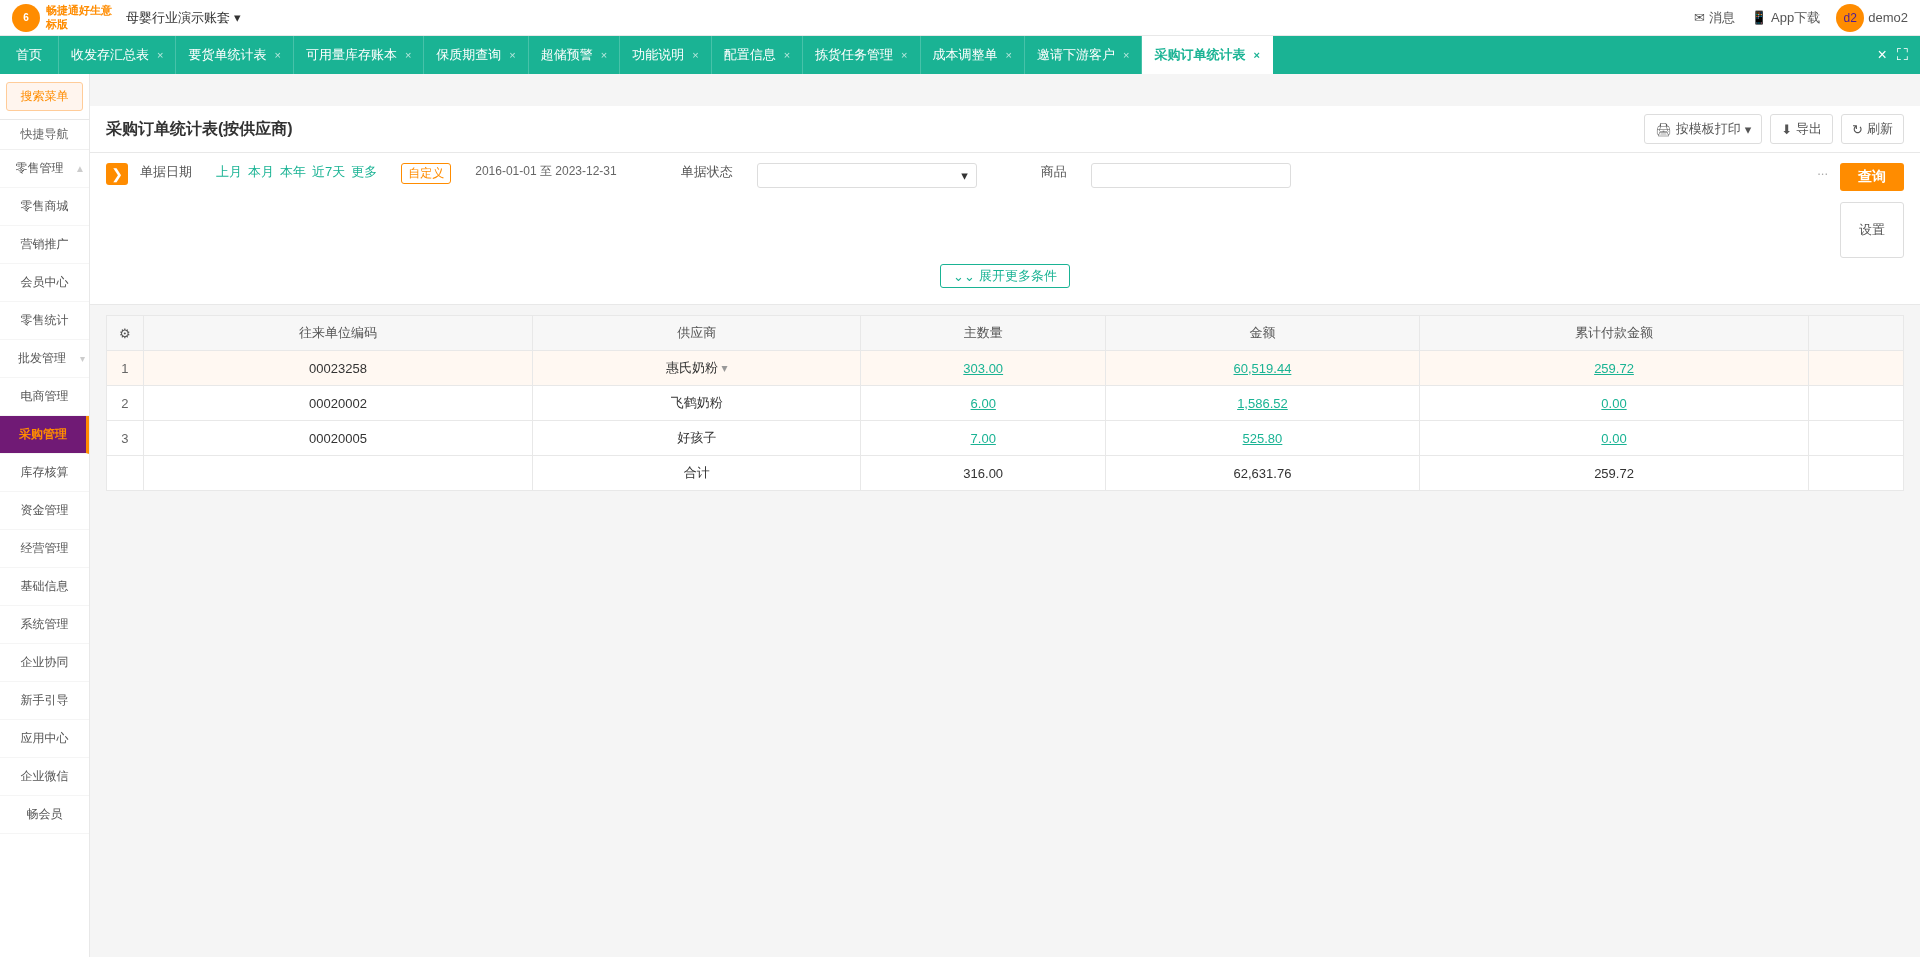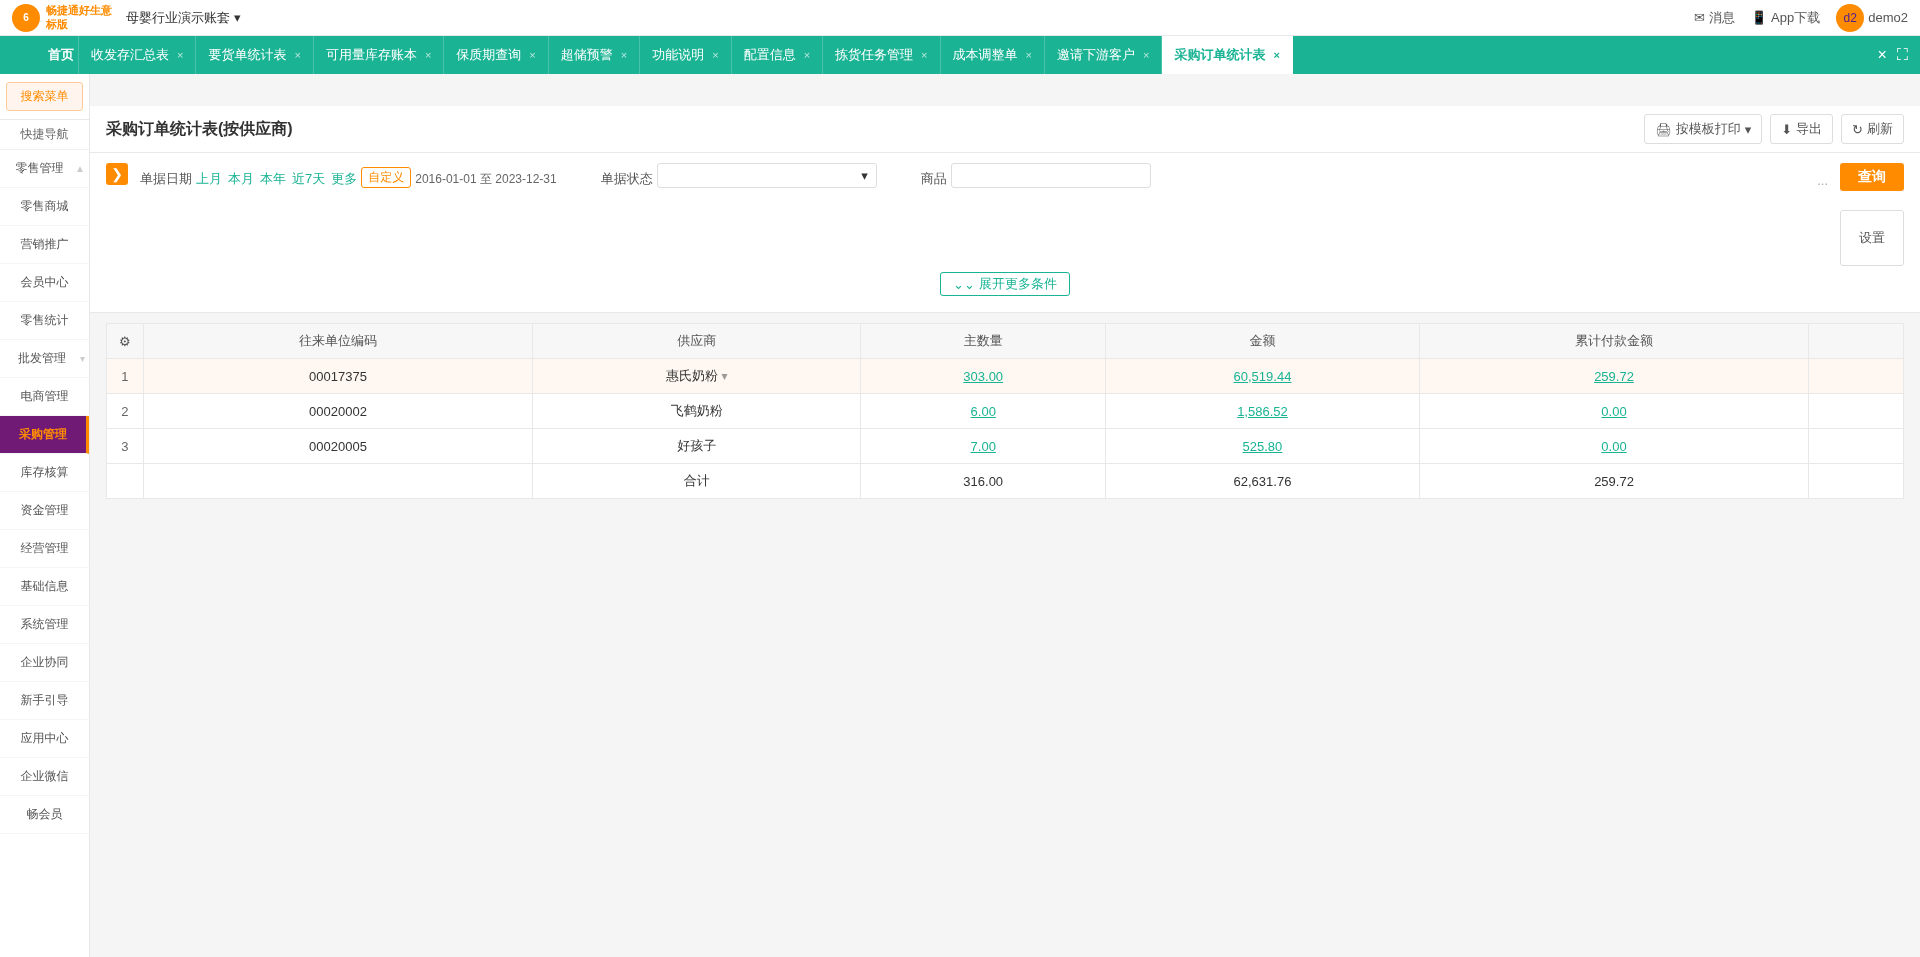--- a/index.html
+++ b/index.html
@@ -12,21 +12,21 @@
     .logo-icon { width: 28px; height: 28px; background: #ff8c00; border-radius: 50%; display: flex; align-items: center; justify-content: center; color: white; font-size: 10px; font-weight: bold; }
     .logo-text { font-size: 11px; color: #ff8c00; font-weight: bold; line-height: 1.2; }
     .workspace-selector { display: flex; align-items: center; gap: 4px; font-size: 13px; color: #333; cursor: pointer; padding: 2px 6px; border-radius: 3px; }
     .top-bar-right { display: flex; align-items: center; gap: 16px; }
     .top-btn { display: flex; align-items: center; gap: 4px; color: #555; font-size: 13px; cursor: pointer; }
     .avatar { width: 28px; height: 28px; border-radius: 50%; background: #ff8c00; color: #4c1d95; display: flex; align-items: center; justify-content: center; font-size: 12px; }
 
     
     .nav-tabs { height: 38px; background: #1ab394; display: flex; align-items: stretch; flex-shrink: 0; overflow: hidden; }
     .nav-tab { display: flex; align-items: center; padding: 0 12px; color: white; font-size: 13px; cursor: pointer; white-space: nowrap; gap: 4px; border-right: 1px solid rgba(255,255,255,0.2); flex-shrink: 0; }
-    .nav-tab.home { padding: 0 4px; font-weight: bold; margin-left: 44px; }
+    .nav-tab.home { padding: 0 16px; font-weight: normal; }
     .nav-tab.active { background: #fff; color: #1ab394; font-weight: bold; }
     .nav-tab .close-x { font-size: 11px; color: rgba(255,255,255,0.7); margin-left: 4px; }
     .nav-tab.active .close-x { color: #1ab394; }
     .nav-tabs-end { margin-left: auto; display: flex; align-items: center; gap: 2px; padding: 0 8px; }
     .nav-end-btn { color: white; cursor: pointer; font-size: 16px; padding: 2px 4px; }
 
     
     .main-layout { display: flex; flex: 1; overflow: hidden; }
 
     
@@ -58,40 +58,40 @@
     .date-shortcut { font-size: 13px; color: #1ab394; cursor: pointer; }
     .date-badge { padding: 1px 6px; border: 1px solid #ff8c00; border-radius: 3px; color: #ff8c00; font-size: 12px; cursor: pointer; }
     .date-range { font-size: 12px; color: #666; }
     .filter-select { padding: 4px 8px; border: 1px solid #ddd; border-radius: 3px; font-size: 13px; min-width: 200px; background: #fff; cursor: pointer; display: flex; align-items: center; justify-content: space-between; }
     .filter-input { padding: 4px 8px; border: 1px solid #ddd; border-radius: 3px; font-size: 13px; min-width: 200px; }
     .filter-more { font-size: 13px; color: #aaa; cursor: pointer; margin-left: auto; }
     .btn-query { padding: 5px 18px; background: #ff8c00; color: white; border: none; border-radius: 3px; cursor: pointer; font-size: 14px; font-weight: bold; }
     .btn-settings { padding: 18px 10px; background: #fff; border: 1px solid #ddd; border-radius: 3px; cursor: pointer; font-size: 13px; color: #555; }
     .expand-row { text-align: center; padding: 6px 0; }
     .expand-btn { display: inline-flex; align-items: center; gap: 4px; font-size: 13px; color: #1ab394; cursor: pointer; border: 1px solid #1ab394; border-radius: 3px; padding: 2px 12px; }
-    .right-actions { display: flex; flex-direction: column; gap: 19px; justify-content: flex-start; }
+    .right-actions { display: flex; flex-direction: column; gap: 11px; justify-content: flex-start; }
 
     
     .table-area { flex: 1; overflow-y: auto; padding: 10px 16px 0; }
     .data-table { width: 100%; border-collapse: collapse; background: #fff; }
     .data-table th { background: #f7f7f7; padding: 8px 12px; text-align: center; font-size: 13px; color: #555; font-weight: normal; border: 1px solid #e8e8e8; white-space: nowrap; }
     .data-table td { padding: 8px 12px; text-align: center; font-size: 13px; border: 1px solid #e8e8e8; }
     .data-table tr.row-1 td { background: #fff8f2; }
     .data-table td.number-link { color: #1ab394; text-decoration: underline; cursor: pointer; }
     .data-table td.row-index { color: #666; }
     .expand-icon { color: #999; font-size: 12px; }
 
     
     ::-webkit-scrollbar { width: 6px; height: 6px; }
     ::-webkit-scrollbar-track { background: #f1f1f1; }
     ::-webkit-scrollbar-thumb { background: #ccc; border-radius: 3px; }
 
     .filter-section { display: flex; align-items: flex-start; gap: 12px; }
     .filter-main { flex: 1; }
-    .filter-date-row { display: flex; align-items: flex-end; gap: 4px; }
+    .filter-date-row { display: flex; align-items: flex-start; gap: 24px; }
   </style>
 </head>
 <body>
 
 <div class="top-bar">
   <div class="top-bar-left">
     <div class="logo-area">
       <div class="logo-icon">6</div>
       <div class="logo-text">
         <div>畅捷通好生意</div>
@@ -311,21 +311,21 @@
             <th>供应商</th>
             <th>主数量</th>
             <th>金额</th>
             <th>累计付款金额</th>
             <th style="width:auto;"></th>
           </tr>
         </thead>
         <tbody>
           <tr class="row-1">
             <td class="row-index">1</td>
-            <td>00017375</td>
+            <td>00023258</td>
             <td>
               惠氏奶粉
               <span class="expand-icon">▾</span>
             </td>
             <td class="number-link">303.00</td>
             <td class="number-link">60,519.44</td>
             <td class="number-link">259.72</td>
             <td></td>
           </tr>
           <tr>

